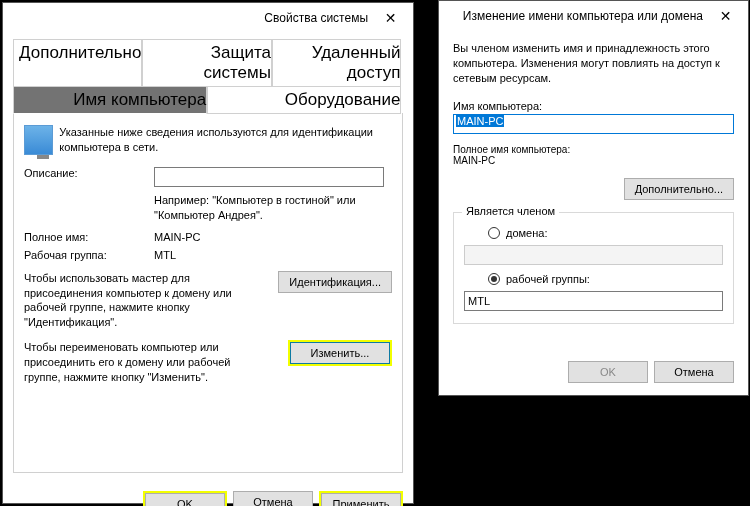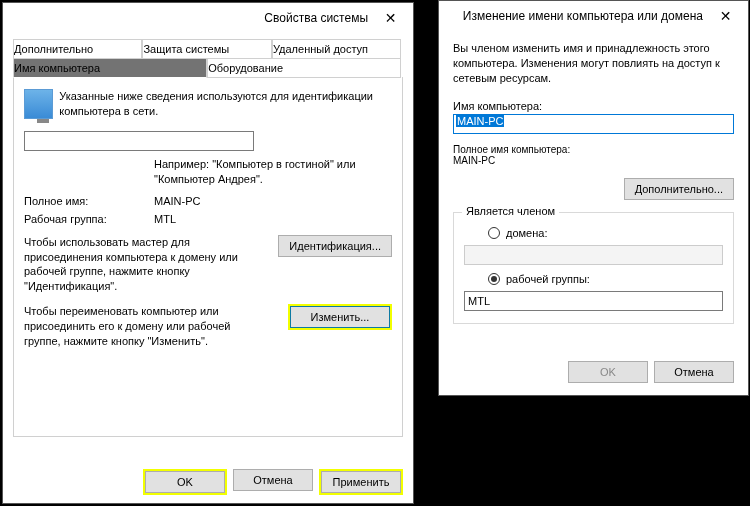--- a/index.html
+++ b/index.html
@@ -42,22 +42,22 @@
   .content { padding: 6px 10px 10px 10px; flex: 1; position: relative; }
   .tabs {
     display: flex;
     flex-wrap: wrap;
     margin-bottom: 0;
   }
   .tab {
     border: 1px solid #d0d0d0;
     padding: 3px 0;
     background: #fff;
-    text-align: left;
-    font-size: 11px;
+    text-align: right;
+    font-size: 17px;
     cursor: default;
   }
   .tab.row1 { width: 33.2%; border-bottom: none; }
   .tab.row2 { width: 49.8%; }
   .tab.active { background: #737373; border-bottom: 1px solid #fff; position: relative; z-index: 2; }
   .tab:not(.active).row2 { background: #fff; border-bottom: 1px solid #d0d0d0; }
   .tabbody {
     border: 1px solid #d0d0d0;
     border-top: none;
     padding: 12px 10px 10px 10px;
@@ -173,33 +173,34 @@
       <div class="tab row1">Удаленный доступ</div>
       <div class="tab row2 active">Имя компьютера</div>
       <div class="tab row2">Оборудование</div>
     </div>
     <div class="tabbody">
       <div class="intro">
         <span class="pc-icon"></span>
         <span class="intro-text">Указанные ниже сведения используются для идентификации компьютера в сети.</span>
       </div>
       <div class="field-row">
+        <span class="field-label">Описание:</span>
         <span class="field-val"><input class="txt" value="" style=""></span>
       </div>
       <div class="hint">Например: "Компьютер в гостиной" или "Компьютер Андрея".</div>
       <div class="field-row">
         <span class="field-label">Полное имя:</span>
         <span class="field-val">MAIN-PC</span>
       </div>
       <div class="field-row">
         <span class="field-label">Рабочая группа:</span>
         <span class="field-val">MTL</span>
       </div>
       <div class="section-row">
-        <div class="section-text">Чтобы использовать мастер для присоединения компьютера к домену или рабочей группе, нажмите кнопку "Идентификация".</div>
+        <div class="section-text">Чтобы использовать мастер для присоединения компьютер к домену или рабочей группе, нажмите кнопку "Идентификация".</div>
         <button class="btn">Идентификация...</button>
       </div>
       <div class="section-row">
         <div class="section-text">Чтобы переименовать компьютер или присоединить его к домену или рабочей группе, нажмите кнопку "Изменить".</div>
         <span class="hl-wrap">
           <button class="btn hl-border" style="background:#e1e1e1;">Изменить...</button>
         </span>
       </div>
     </div>
   </div>

